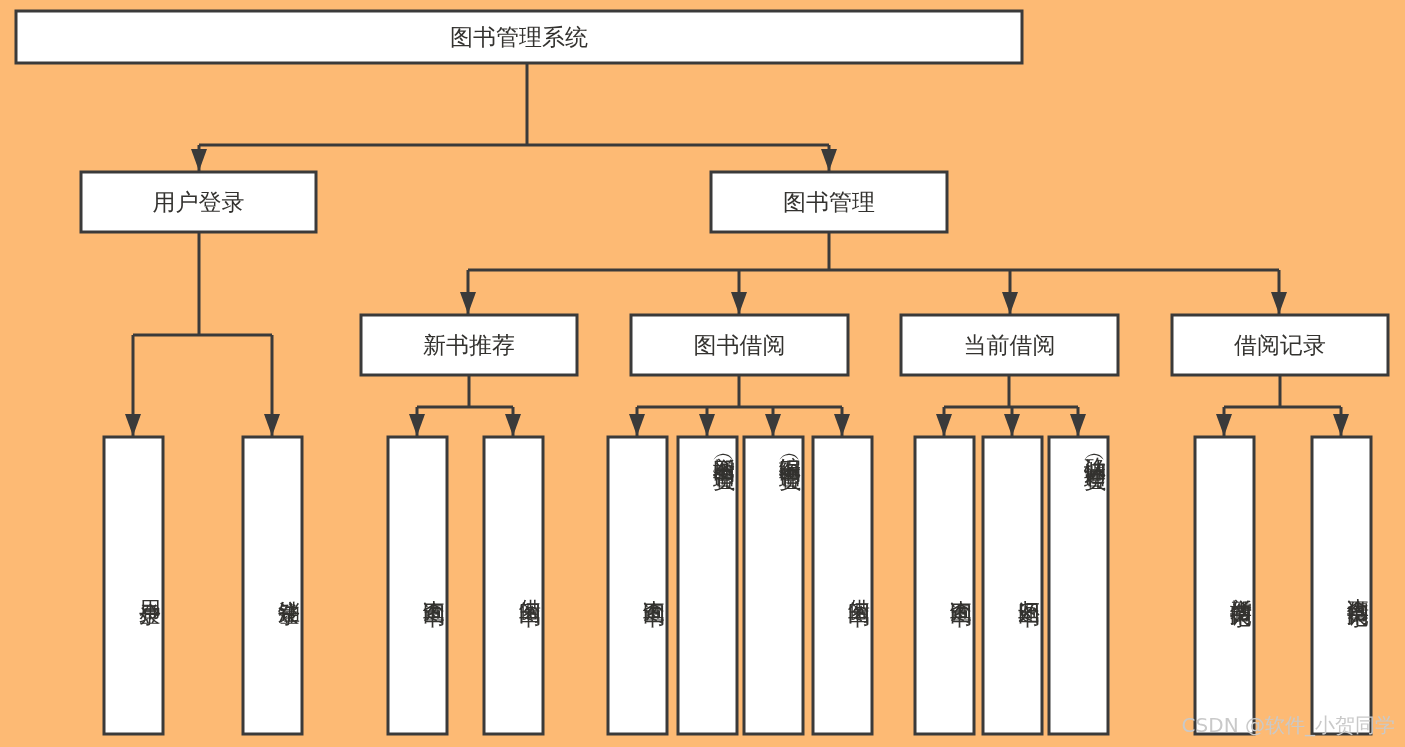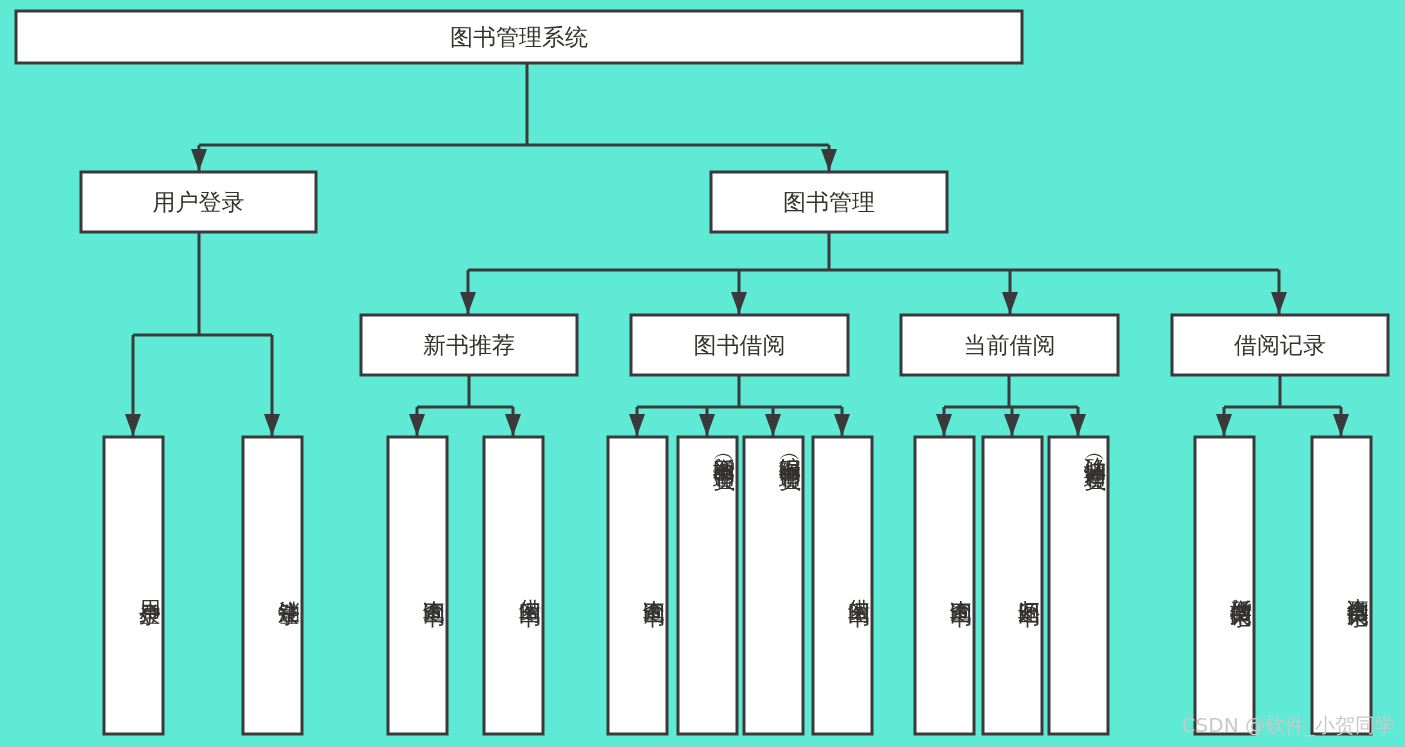--- a/index.html
+++ b/index.html
@@ -10,21 +10,21 @@
   body {
     width: 1405px;
     height: 747px;
     font-family: "DejaVu Sans", "Liberation Sans", sans-serif;
     overflow: hidden;
   }
   #diagram-root {
     position: relative;
     width: 1405px;
     height: 747px;
-    background: #5eead4;
+    background: #fdba74;
   }
   svg#flow-svg {
     position: absolute;
     left: 0;
     top: 0;
     width: 1405px;
     height: 747px;
     display: block;
   }
   .node-box {

